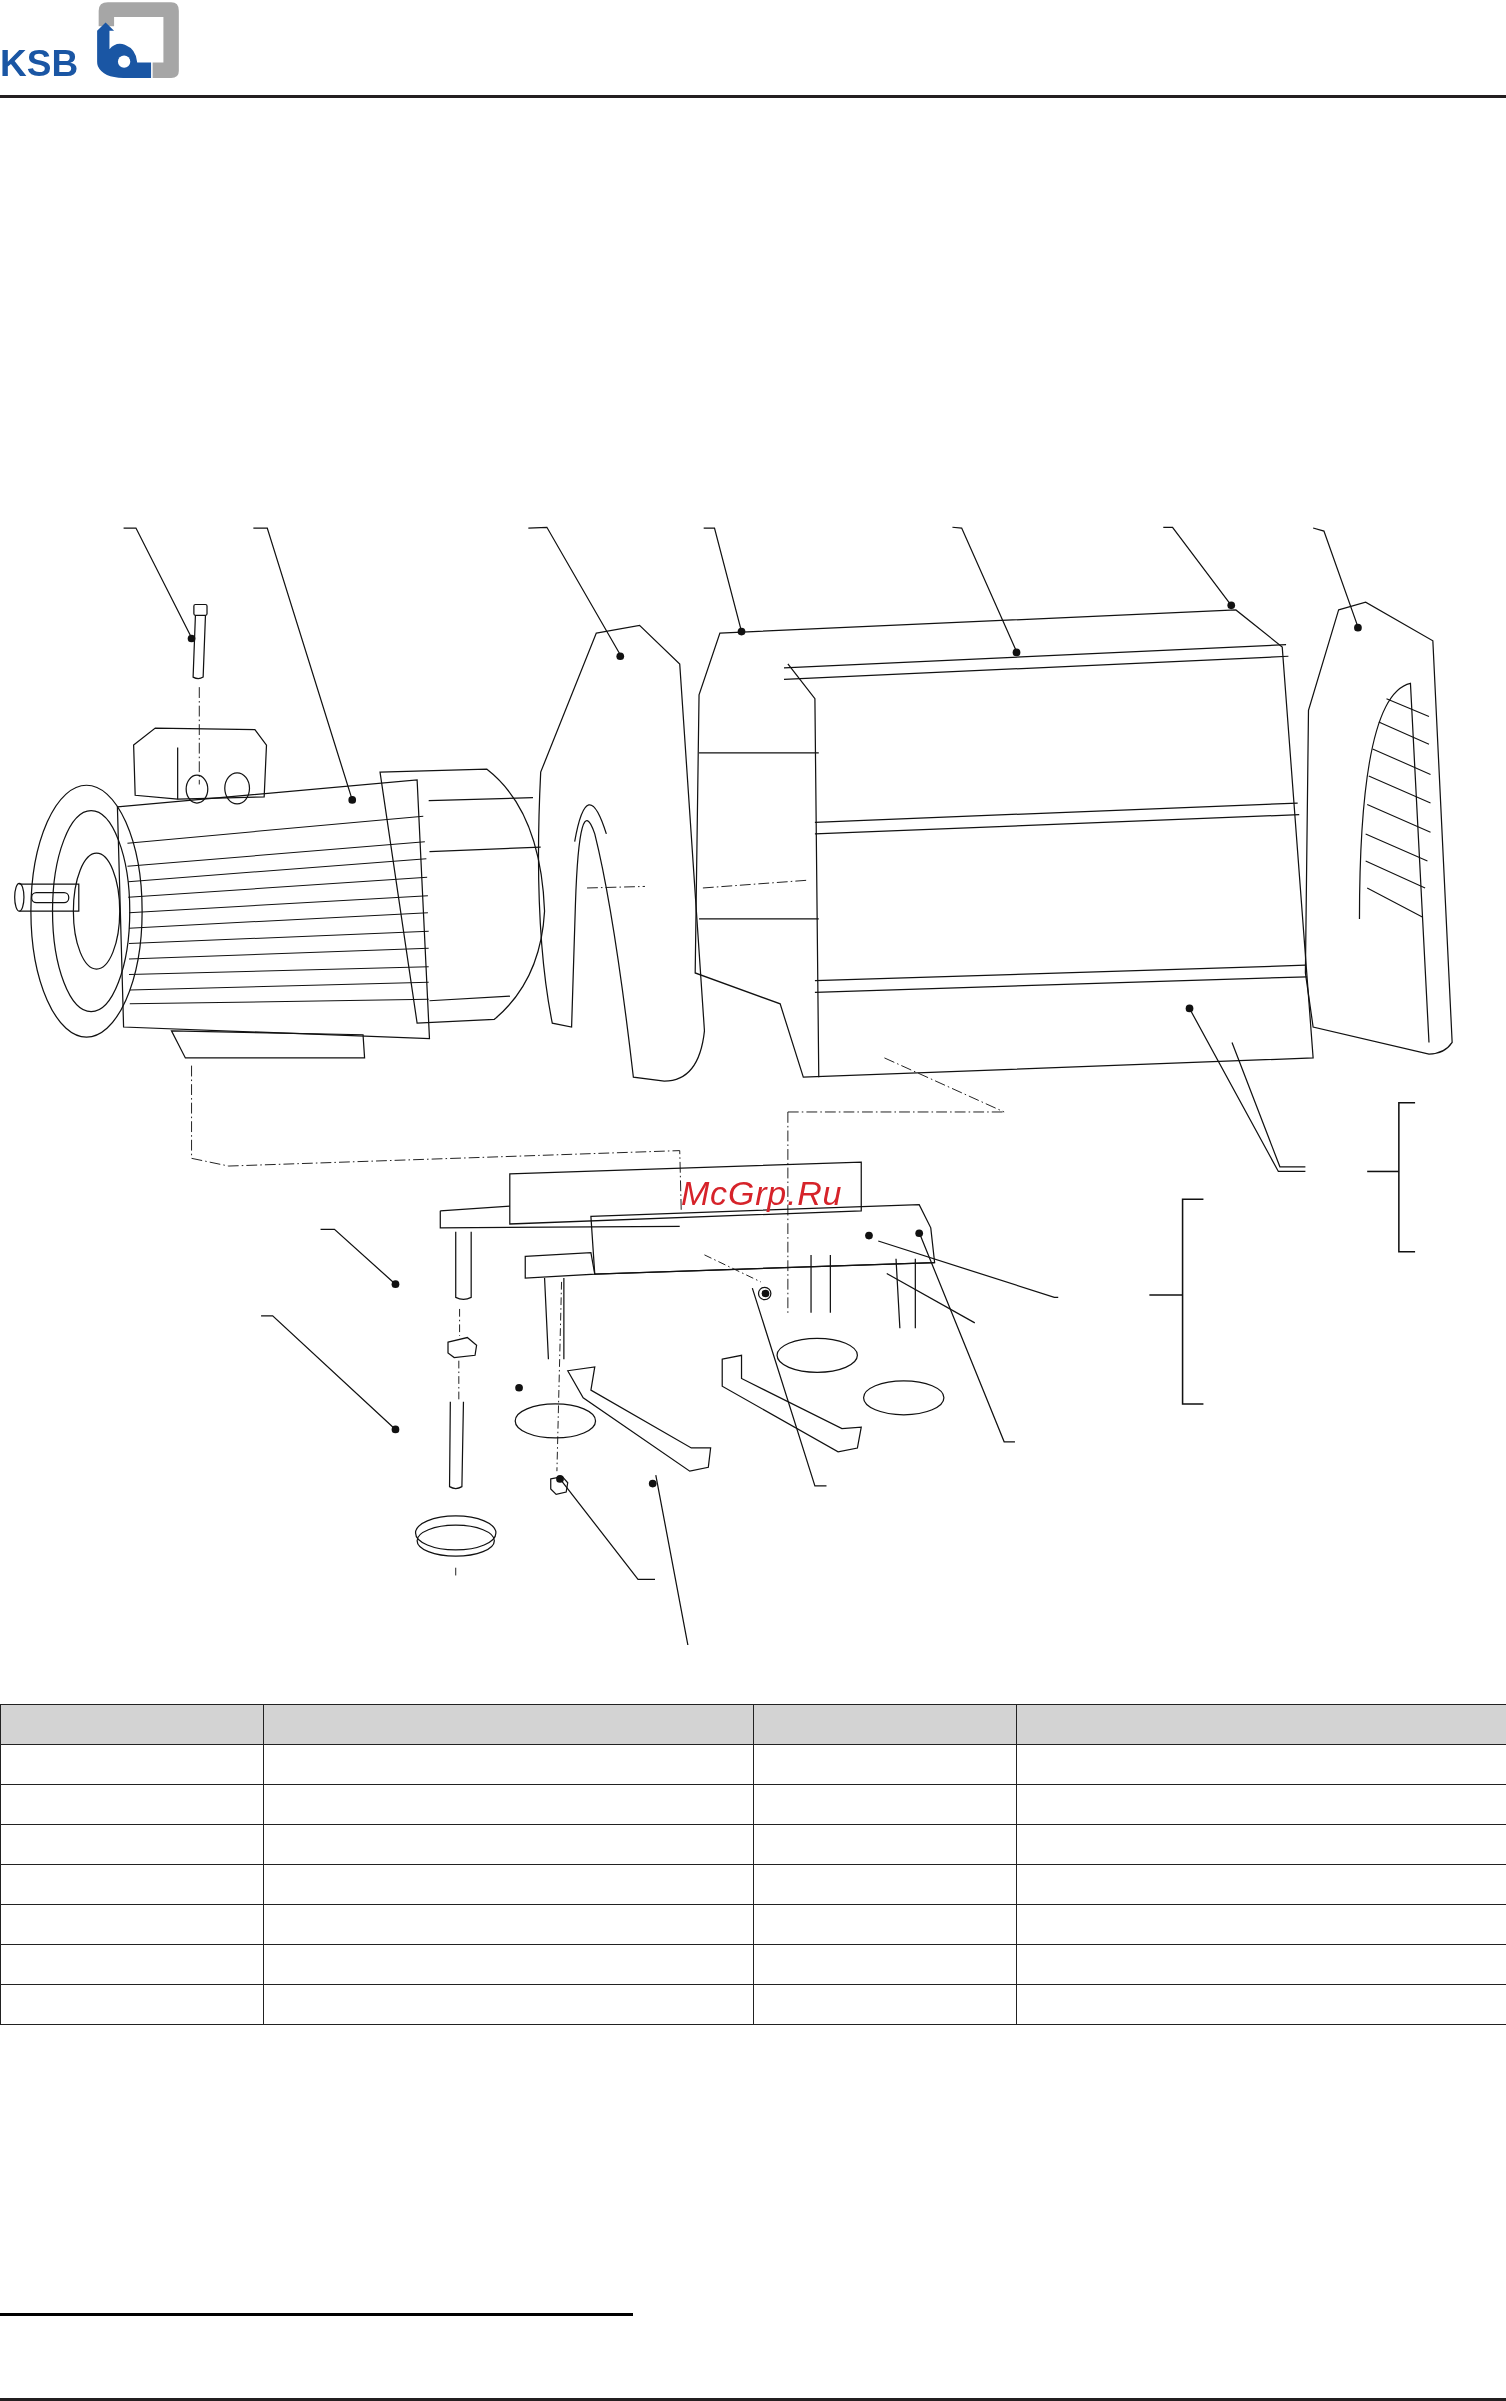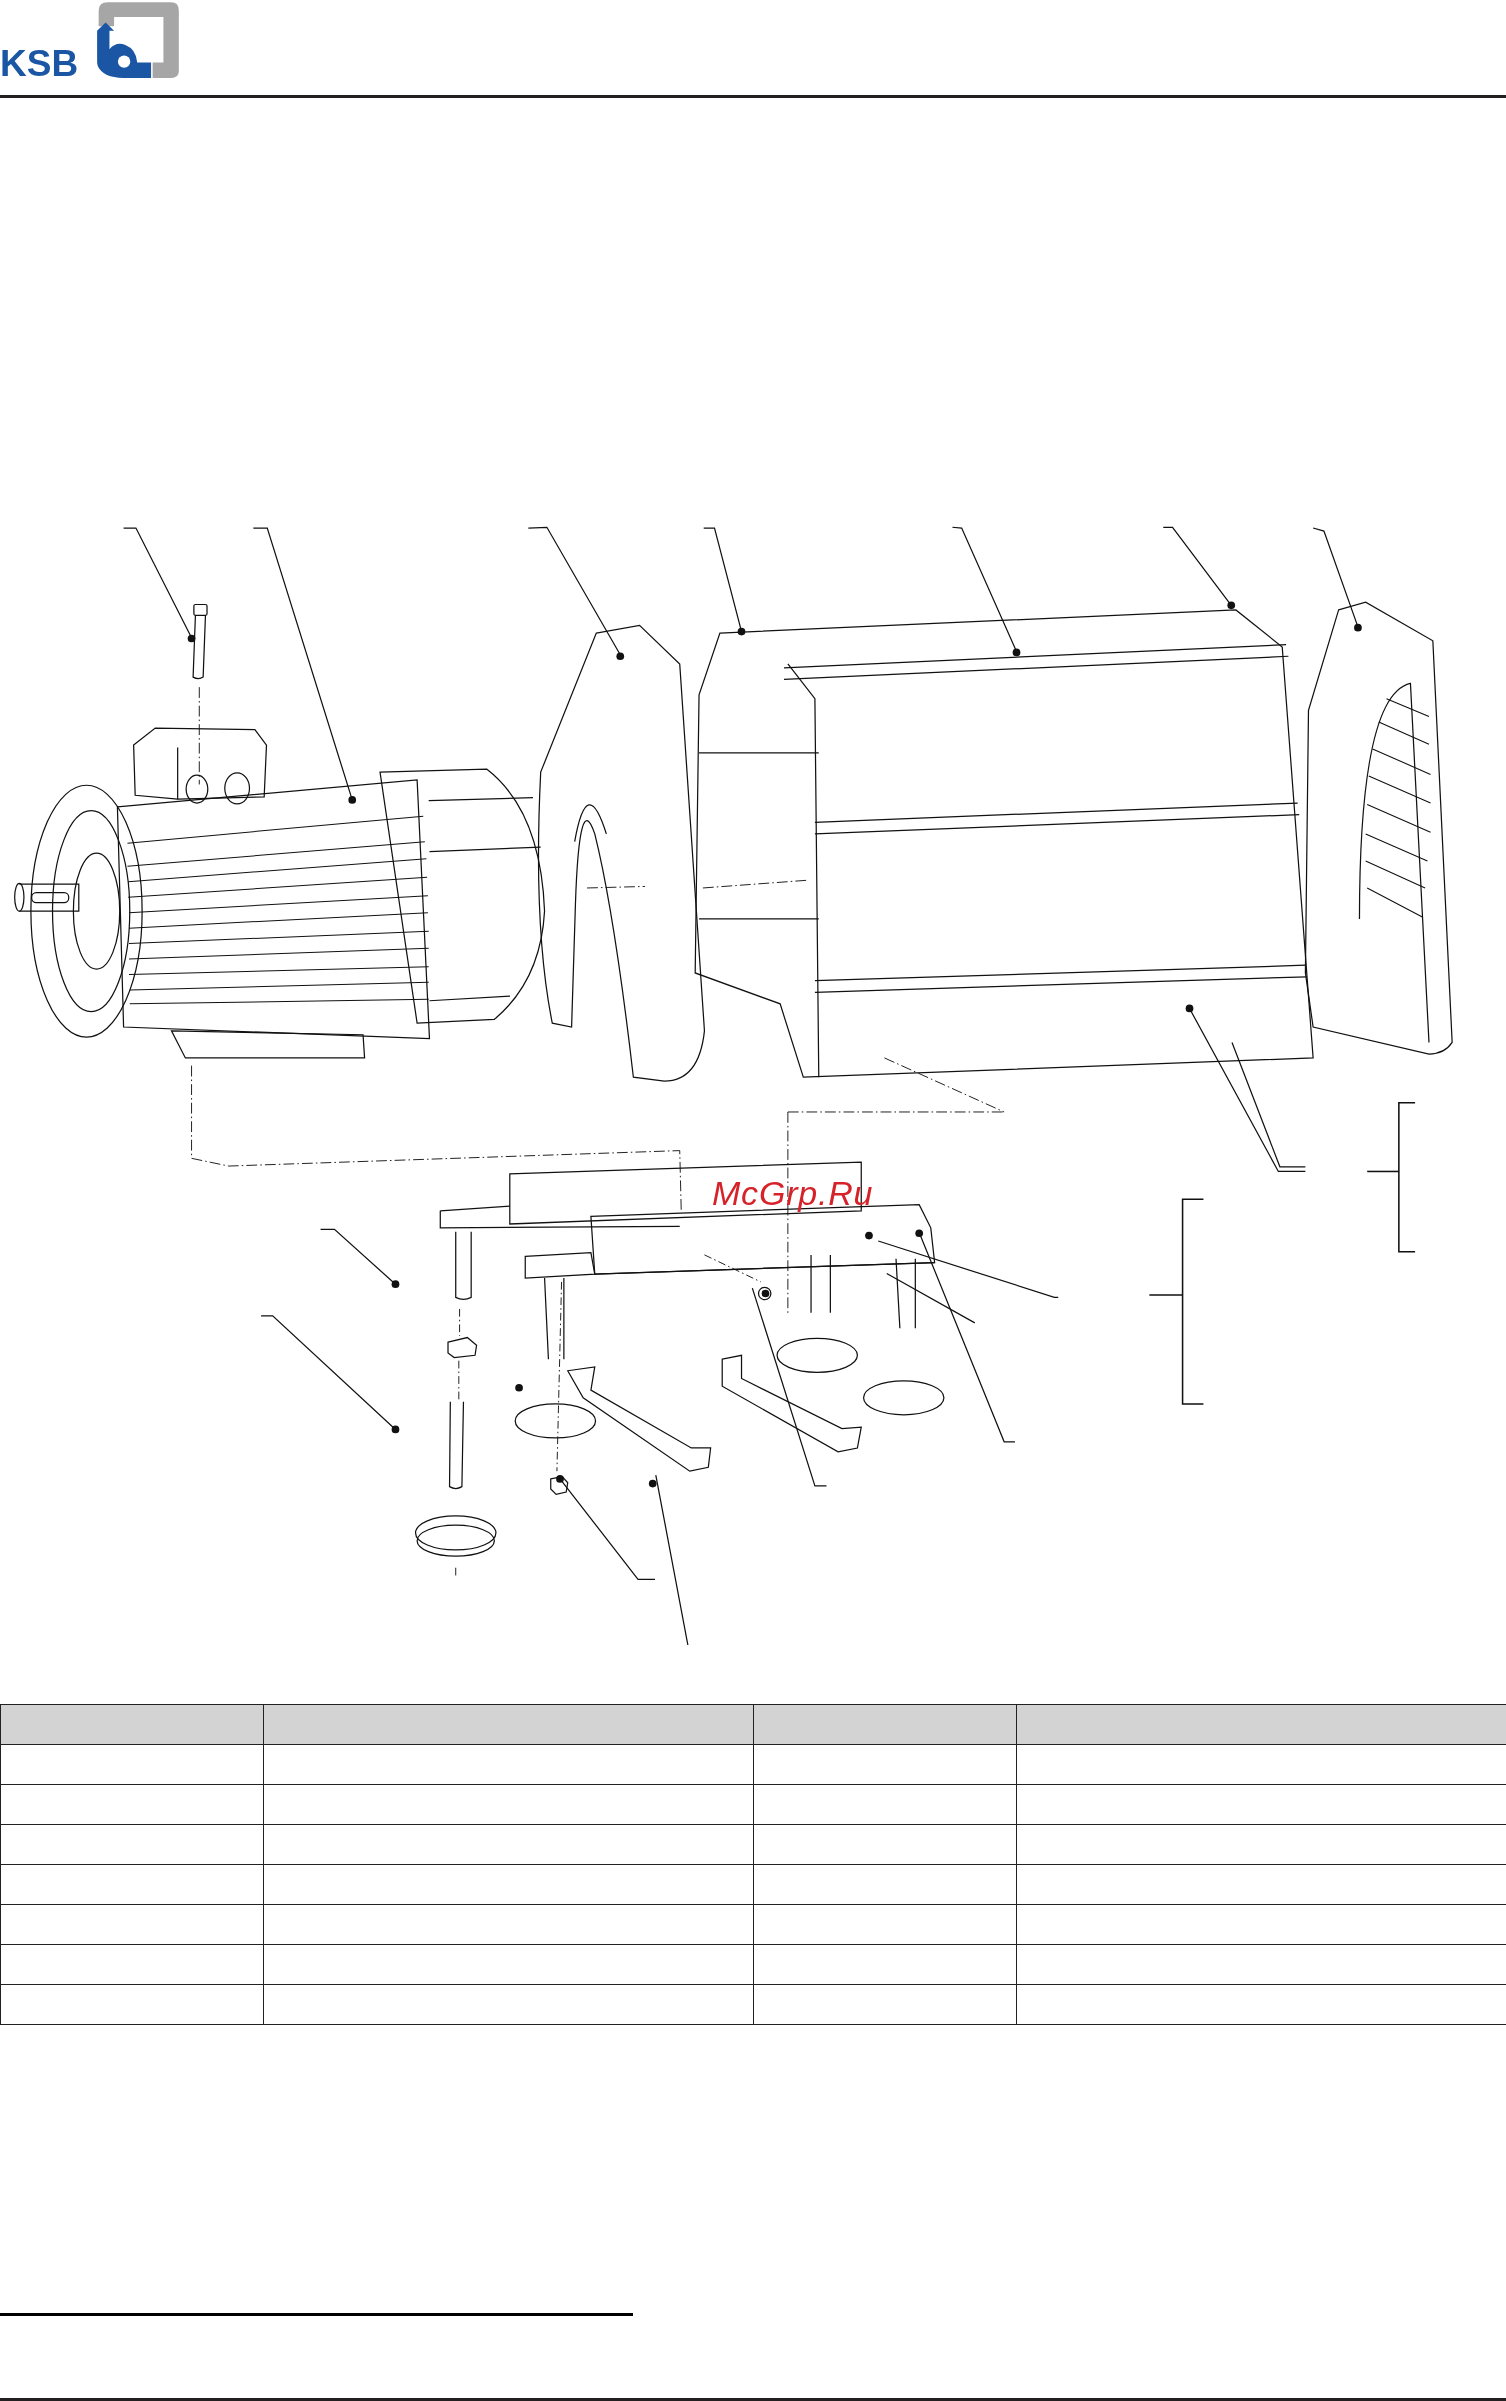--- a/index.html
+++ b/index.html
@@ -2,21 +2,21 @@
 <html style="font-size:12.4px"><head>
 <meta charset="utf-8">
 <style>
   html, body { margin: 0; padding: 0; background: #ffffff; }
   body { width: 1507px; height: 2401px; position: relative; overflow: hidden;
          font-family: "Liberation Sans", sans-serif; color: #222; }
   .abs { position: absolute; }
   #logo { left: 0; top: 0; width: 185px; height: 81px; }
   #header-rule { left: 0; top: 95px; width: 1507px; height: 3.1px; background: #231f20; }
   #drawing { left: 0; top: 494px; width: 1507px; height: 1151px; }
-  #watermark { left: 712px; top: 1176px; font-size: 34px; color: #d6232a;
+  #watermark { left: 681px; top: 1176px; font-size: 34px; color: #d6232a;
                font-style: italic; letter-spacing: 0.8px; line-height: 1; }
   #parts-table { left: 0; top: 1704px; width: 1507px; border-collapse: collapse;
                  table-layout: fixed; }
   #parts-table th, #parts-table td { border: 1.5px solid #222; height: 39px; padding: 0 6.2px;
                  font-size: 11.6px; text-align: left; }
   #parts-table th { background: #d3d3d3; font-weight: bold; }
   #footnote-rule { left: 0; top: 2313px; width: 633px; height: 3.1px; background: #000; }
   #footer-rule { left: 0; top: 2398px; width: 1507px; height: 3.9px; background: #231f20; }
 </style>
 </head>

